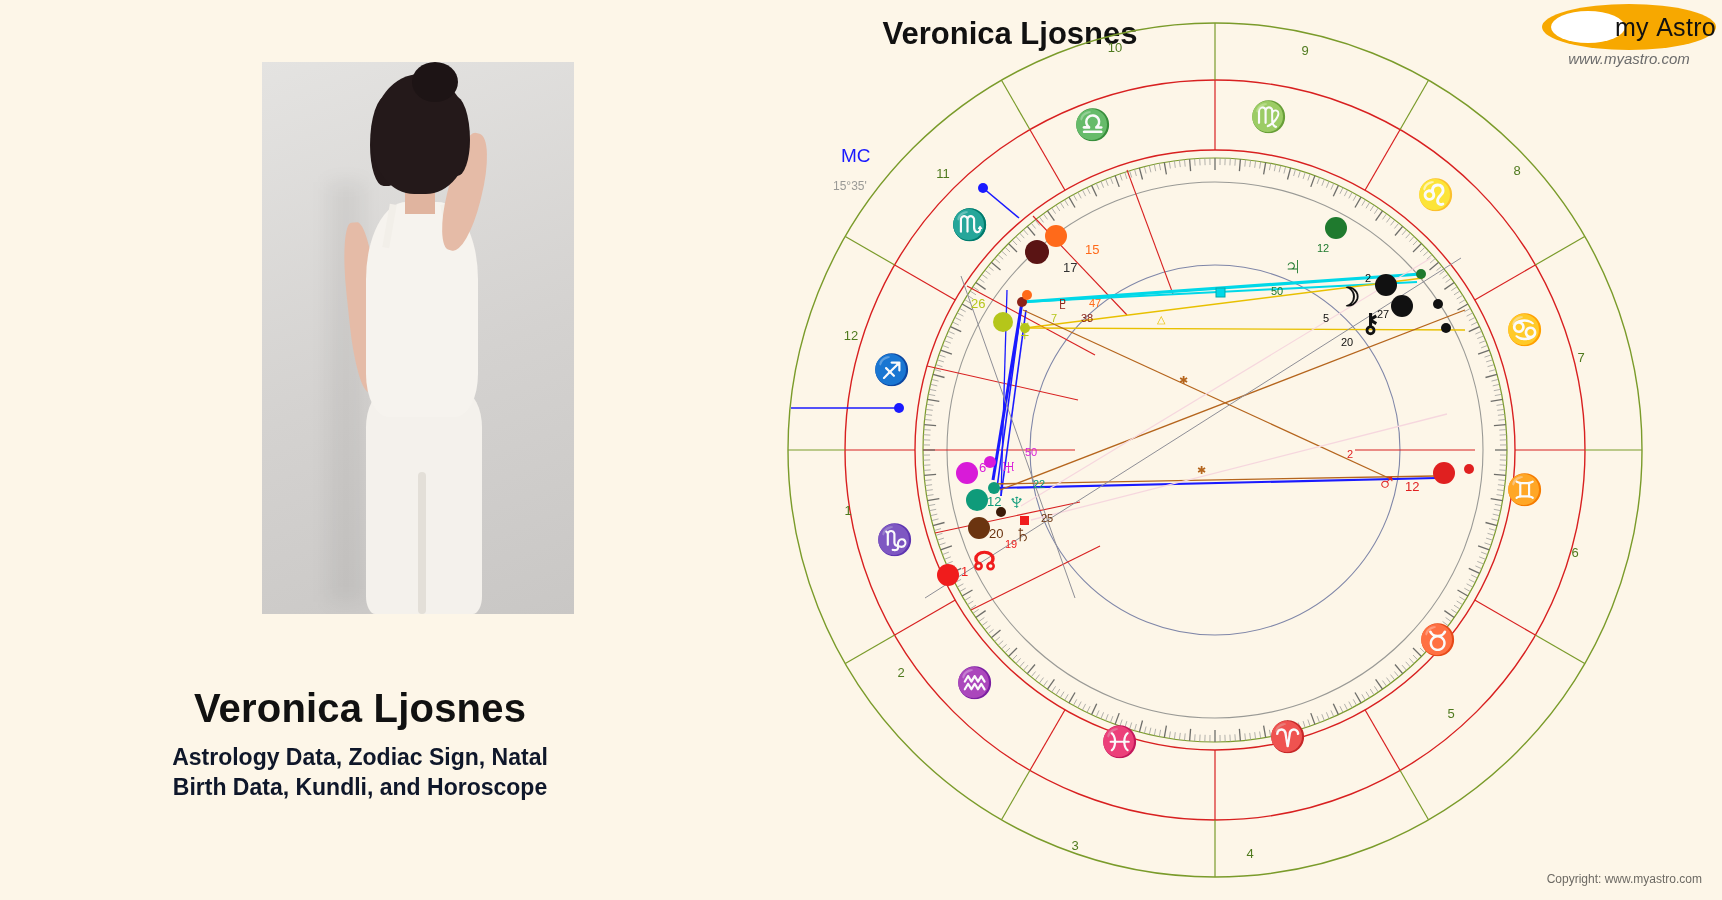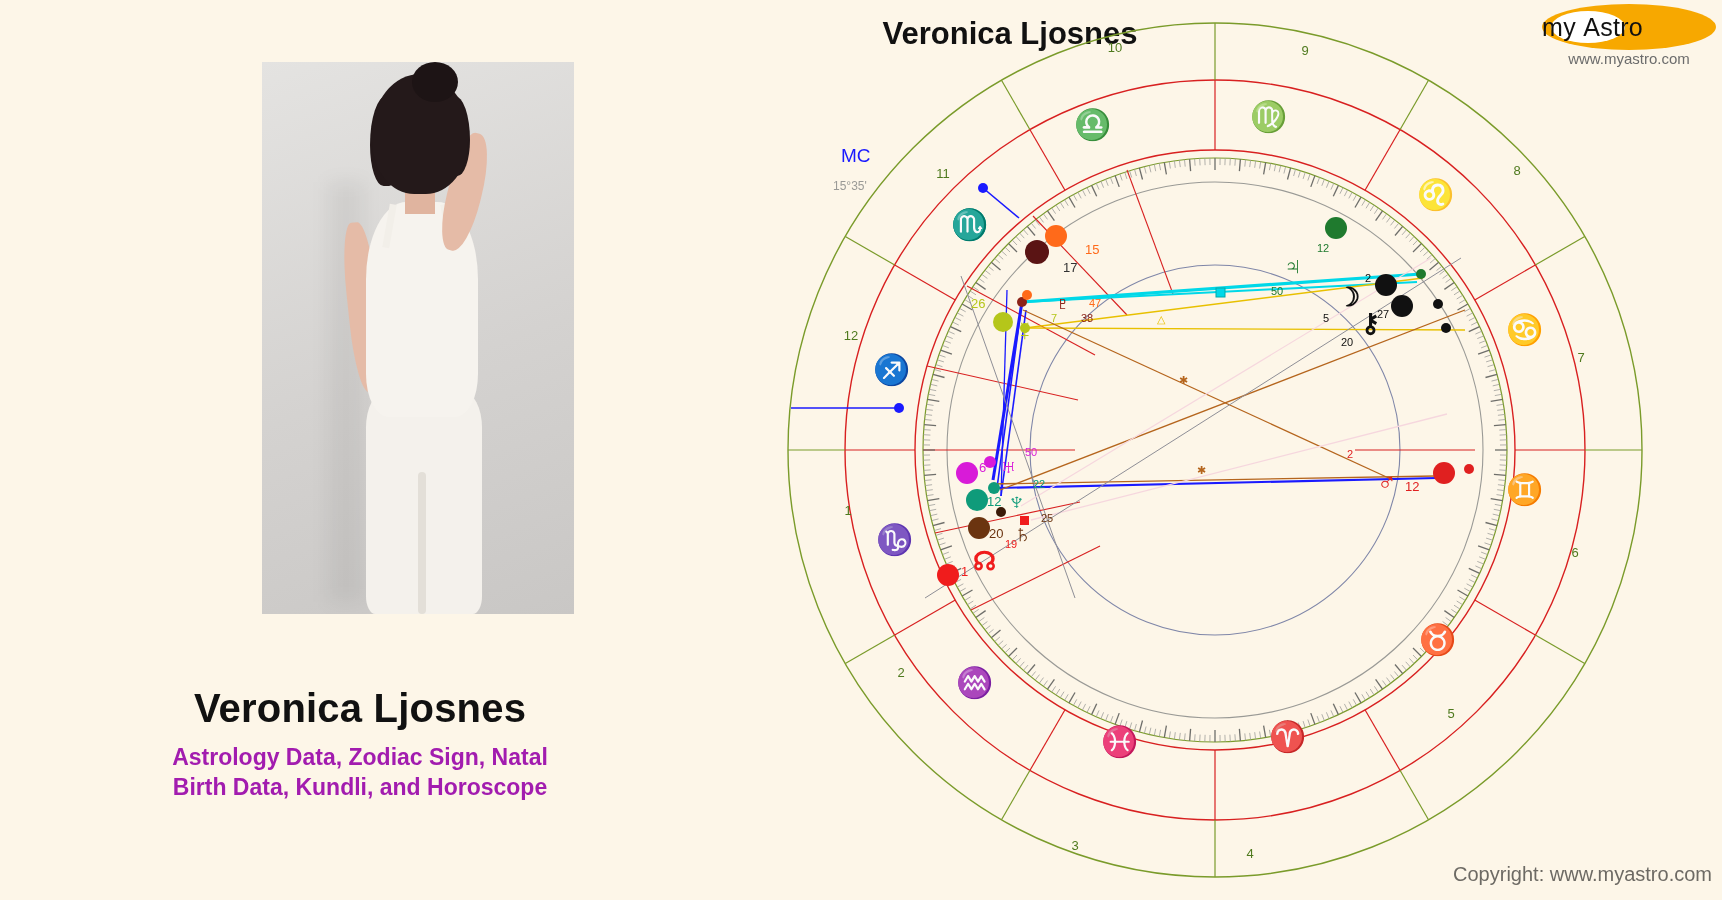--- a/index.html
+++ b/index.html
@@ -31,35 +31,35 @@
   .pt-legs{position:absolute;left:104px;top:330px;width:116px;height:222px;background:#f4f1ec;border-radius:16% 16% 8% 8%;}
   .pt-gap{position:absolute;left:156px;top:410px;width:8px;height:142px;background:#e3dfd8;border-radius:6px;}
   .pt-shadow{position:absolute;left:66px;top:120px;width:36px;height:420px;background:rgba(0,0,0,.05);filter:blur(9px);}
 
   #name-main{
     position:absolute;left:0;top:686px;width:720px;text-align:center;
     font-size:40px;font-weight:bold;color:#111;letter-spacing:.2px;
   }
   #name-sub{
     position:absolute;left:0;top:742px;width:720px;text-align:center;
-    font-size:23px;font-weight:bold;color:#a21caf;line-height:1.32;
+    font-size:23px;font-weight:bold;color:#0f172a;line-height:1.32;
   }
   
   #chart-title{
     position:absolute;left:760px;top:16px;width:500px;text-align:center;
     font-size:31px;font-weight:bold;color:#111;
   }
   #logo{position:absolute;left:1542px;top:4px;width:174px;height:46px;}
   #logo-ell{position:absolute;inset:0;background:#f7a800;border-radius:50%;}
   #logo-inner{position:absolute;left:9px;top:7px;width:74px;height:32px;background:#fff;border-radius:50%;}
-  #logo-text{position:absolute;inset:0;display:flex;align-items:center;justify-content:flex-start;
+  #logo-text{position:absolute;inset:0;display:flex;align-items:center;justify-content:flex-end;
     font-size:25px;color:#111;letter-spacing:.3px;}
   #logo-url{position:absolute;left:1542px;top:50px;width:174px;text-align:center;
-    font-size:15px;color:#6c6c6c;}
-  #copyright{position:absolute;right:10px;bottom:14px;font-size:20px;color:#6d6a64;}
+    font-size:15px;color:#6c6c6c;font-style:italic;}
+  #copyright{position:absolute;right:20px;bottom:14px;font-size:12px;color:#6d6a64;}
 
   
   #chart-wrap{position:absolute;left:775px;top:10px;width:880px;height:880px;}
   svg{display:block;}
   .zs{font-size:30px;font-weight:bold;}
   .hn{font-size:13px;fill:#4f7a1e;font-family:"Liberation Sans",sans-serif;}
   .pg{font-size:26px;font-weight:bold;}
   .dg{font-size:13px;font-family:"Liberation Sans",sans-serif;}
   .mg{font-size:11px;font-family:"Liberation Sans",sans-serif;}
   .axl{font-size:19px;fill:#1a1aff;font-family:"Liberation Sans",sans-serif;}

